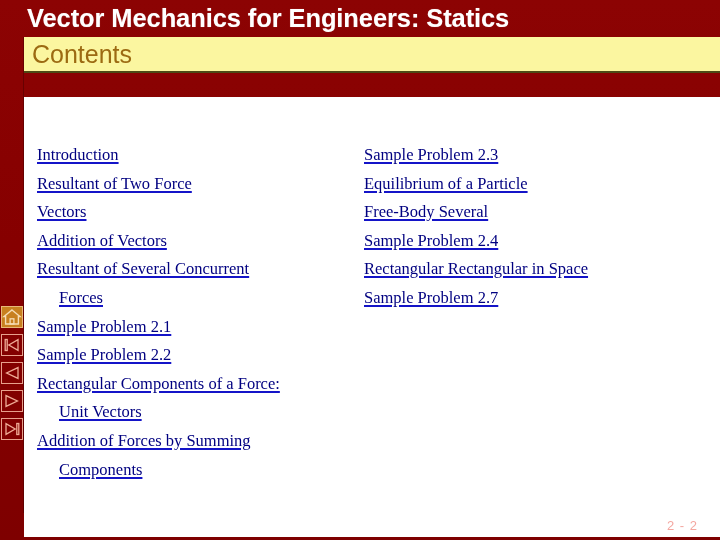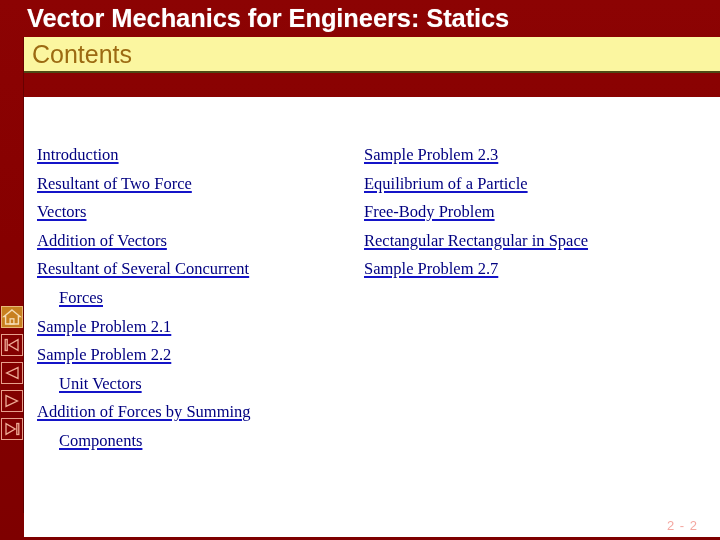--- a/index.html
+++ b/index.html
@@ -210,36 +210,40 @@
             <span class="seg">Resultant of Several Concurrent</span>
             <span class="seg cont">Forces</span>
           </span>
           <span class="toc-item">
             <span class="seg">Sample Problem 2.1</span>
           </span>
           <span class="toc-item">
             <span class="seg">Sample Problem 2.2</span>
           </span>
           <span class="toc-item">
+            <span class="seg">Rectangular Components of a Force:</span>
             <span class="seg cont">Unit Vectors</span>
           </span>
           <span class="toc-item">
             <span class="seg">Addition of Forces by Summing</span>
             <span class="seg cont">Components</span>
           </span>
         </div>
       <div class="toc-col right" id="toc-right">
           <span class="toc-item">
             <span class="seg">Sample Problem 2.3</span>
           </span>
           <span class="toc-item">
             <span class="seg">Equilibrium of a Particle</span>
           </span>
           <span class="toc-item">
-            <span class="seg">Free-Body Problem</span>
+            <span class="seg">Free-Body Several</span>
+          </span>
+          <span class="toc-item">
+            <span class="seg">Sample Problem 2.4</span>
           </span>
           <span class="toc-item">
             <span class="seg">Rectangular Rectangular in Space</span>
           </span>
           <span class="toc-item">
             <span class="seg">Sample Problem 2.7</span>
           </span>
         </div>
     </div>
   </div>

